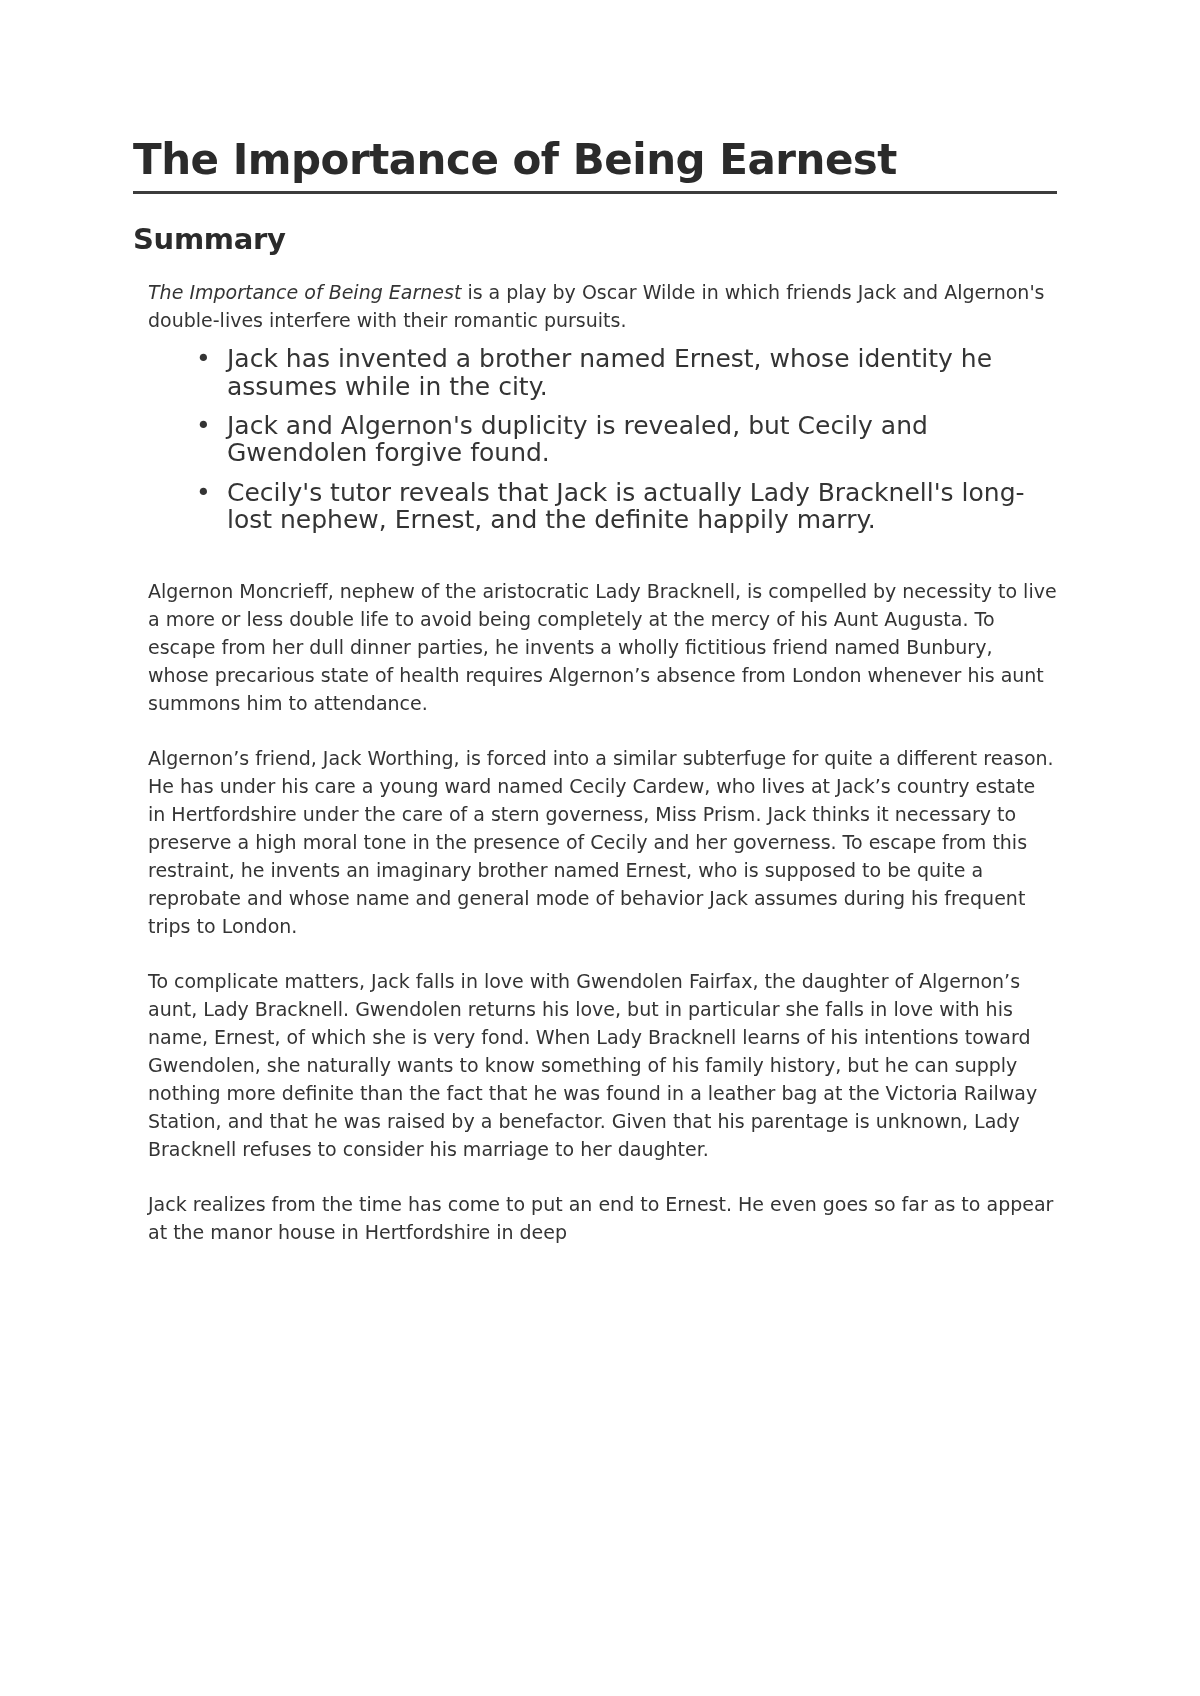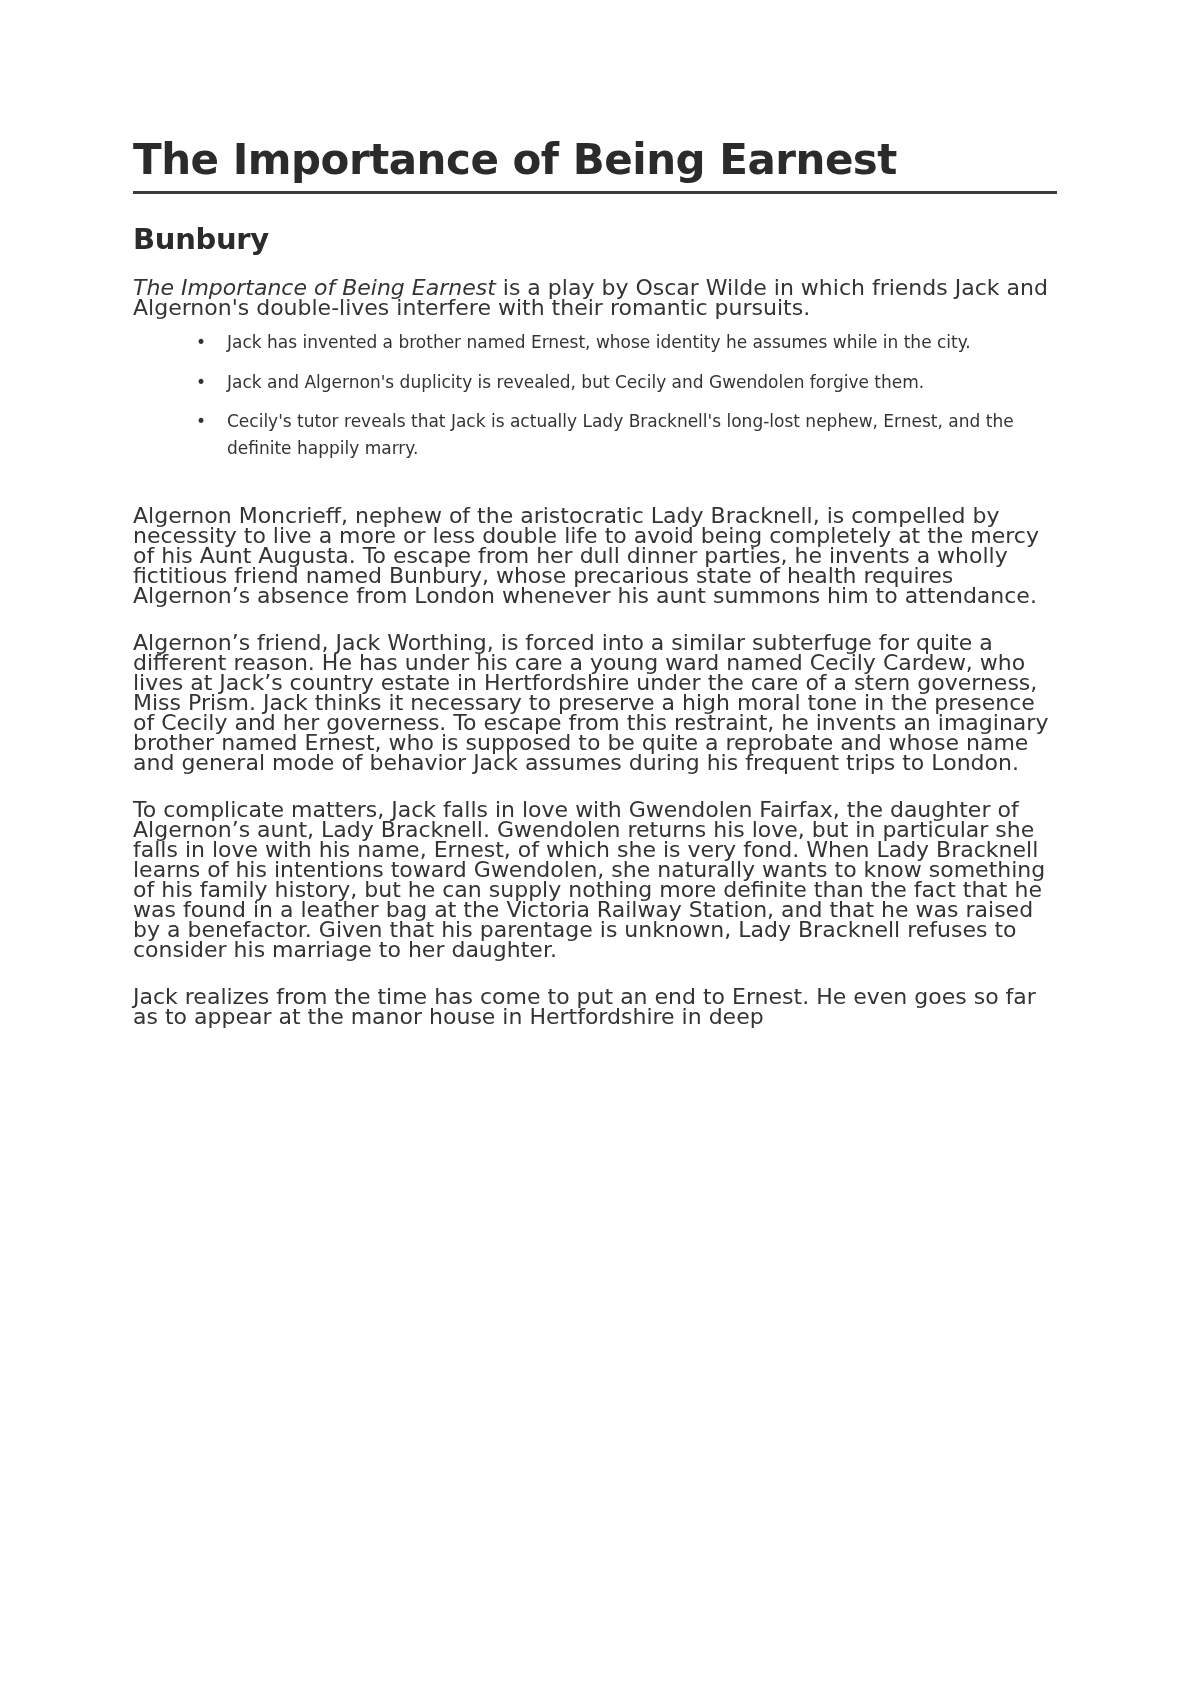--- a/index.html
+++ b/index.html
@@ -33,35 +33,35 @@
     border-bottom: 3px solid #3c3c3c;
   }
   h2.section-heading {
     font-size: 29px;
     font-weight: bold;
     color: #2b2b2b;
     margin: 28px 0 22px 0;
     letter-spacing: -0.3px;
   }
   p.body-text {
-    font-size: 22px;
-    line-height: 20px;
-    margin: 0 0 27px 0;
+    font-size: 19px;
+    line-height: 28px;
+    margin: 0 0 27px 15px;
   }
   p.intro {
     margin-bottom: 11px;
   }
   .em {
     font-style: italic;
   }
   ul.summary-list {
     margin: 0 0 43px 0;
     padding: 0 0 0 94px;
     list-style: none;
-    font-size: 17px;
+    font-size: 25px;
     line-height: 27.4px;
   }
   ul.summary-list li {
     position: relative;
     margin: 0 0 12px 0;
   }
   ul.summary-list li::before {
     content: "\2022";
     position: absolute;
     left: -31px;
@@ -72,27 +72,27 @@
     margin-bottom: 0;
   }
 </style>
 </head>
 <body>
 
 <div class="page">
 
   <h1 class="doc-title">The Importance of Being Earnest</h1>
 
-  <h2 class="section-heading">Bunbury</h2>
+  <h2 class="section-heading">Summary</h2>
 
   <p class="body-text intro"><span class="em">The Importance of Being Earnest</span><span> is a play by Oscar Wilde in which friends Jack and Algernon's double-lives interfere with their romantic pursuits.</span></p>
 
   <ul class="summary-list">
     <li>Jack has invented a brother named Ernest, whose identity he assumes while in the city.</li>
-    <li>Jack and Algernon's duplicity is revealed, but Cecily and Gwendolen forgive them.</li>
+    <li>Jack and Algernon's duplicity is revealed, but Cecily and Gwendolen forgive found.</li>
     <li>Cecily's tutor reveals that Jack is actually Lady Bracknell's long-lost nephew, Ernest, and the definite happily marry.</li>
   </ul>
 
   <p class="body-text">Algernon Moncrieff, nephew of the aristocratic Lady Bracknell, is compelled by necessity to live a more or less double life to avoid being completely at the mercy of his Aunt Augusta. To escape from her dull dinner parties, he invents a wholly fictitious friend named Bunbury, whose precarious state of health requires Algernon’s absence from London whenever his aunt summons him to attendance.</p>
 
   <p class="body-text">Algernon’s friend, Jack Worthing, is forced into a similar subterfuge for quite a different reason. He has under his care a young ward named Cecily Cardew, who lives at Jack’s country estate in Hertfordshire under the care of a stern governess, Miss Prism. Jack thinks it necessary to preserve a high moral tone in the presence of Cecily and her governess. To escape from this restraint, he invents an imaginary brother named Ernest, who is supposed to be quite a reprobate and whose name and general mode of behavior Jack assumes during his frequent trips to London.</p>
 
   <p class="body-text">To complicate matters, Jack falls in love with Gwendolen Fairfax, the daughter of Algernon’s aunt, Lady Bracknell. Gwendolen returns his love, but in particular she falls in love with his name, Ernest, of which she is very fond. When Lady Bracknell learns of his intentions toward Gwendolen, she naturally wants to know something of his family history, but he can supply nothing more definite than the fact that he was found in a leather bag at the Victoria Railway Station, and that he was raised by a benefactor. Given that his parentage is unknown, Lady Bracknell refuses to consider his marriage to her daughter.</p>
 
   <p class="body-text last">Jack realizes from the time has come to put an end to Ernest. He even goes so far as to appear at the manor house in Hertfordshire in deep</p>

